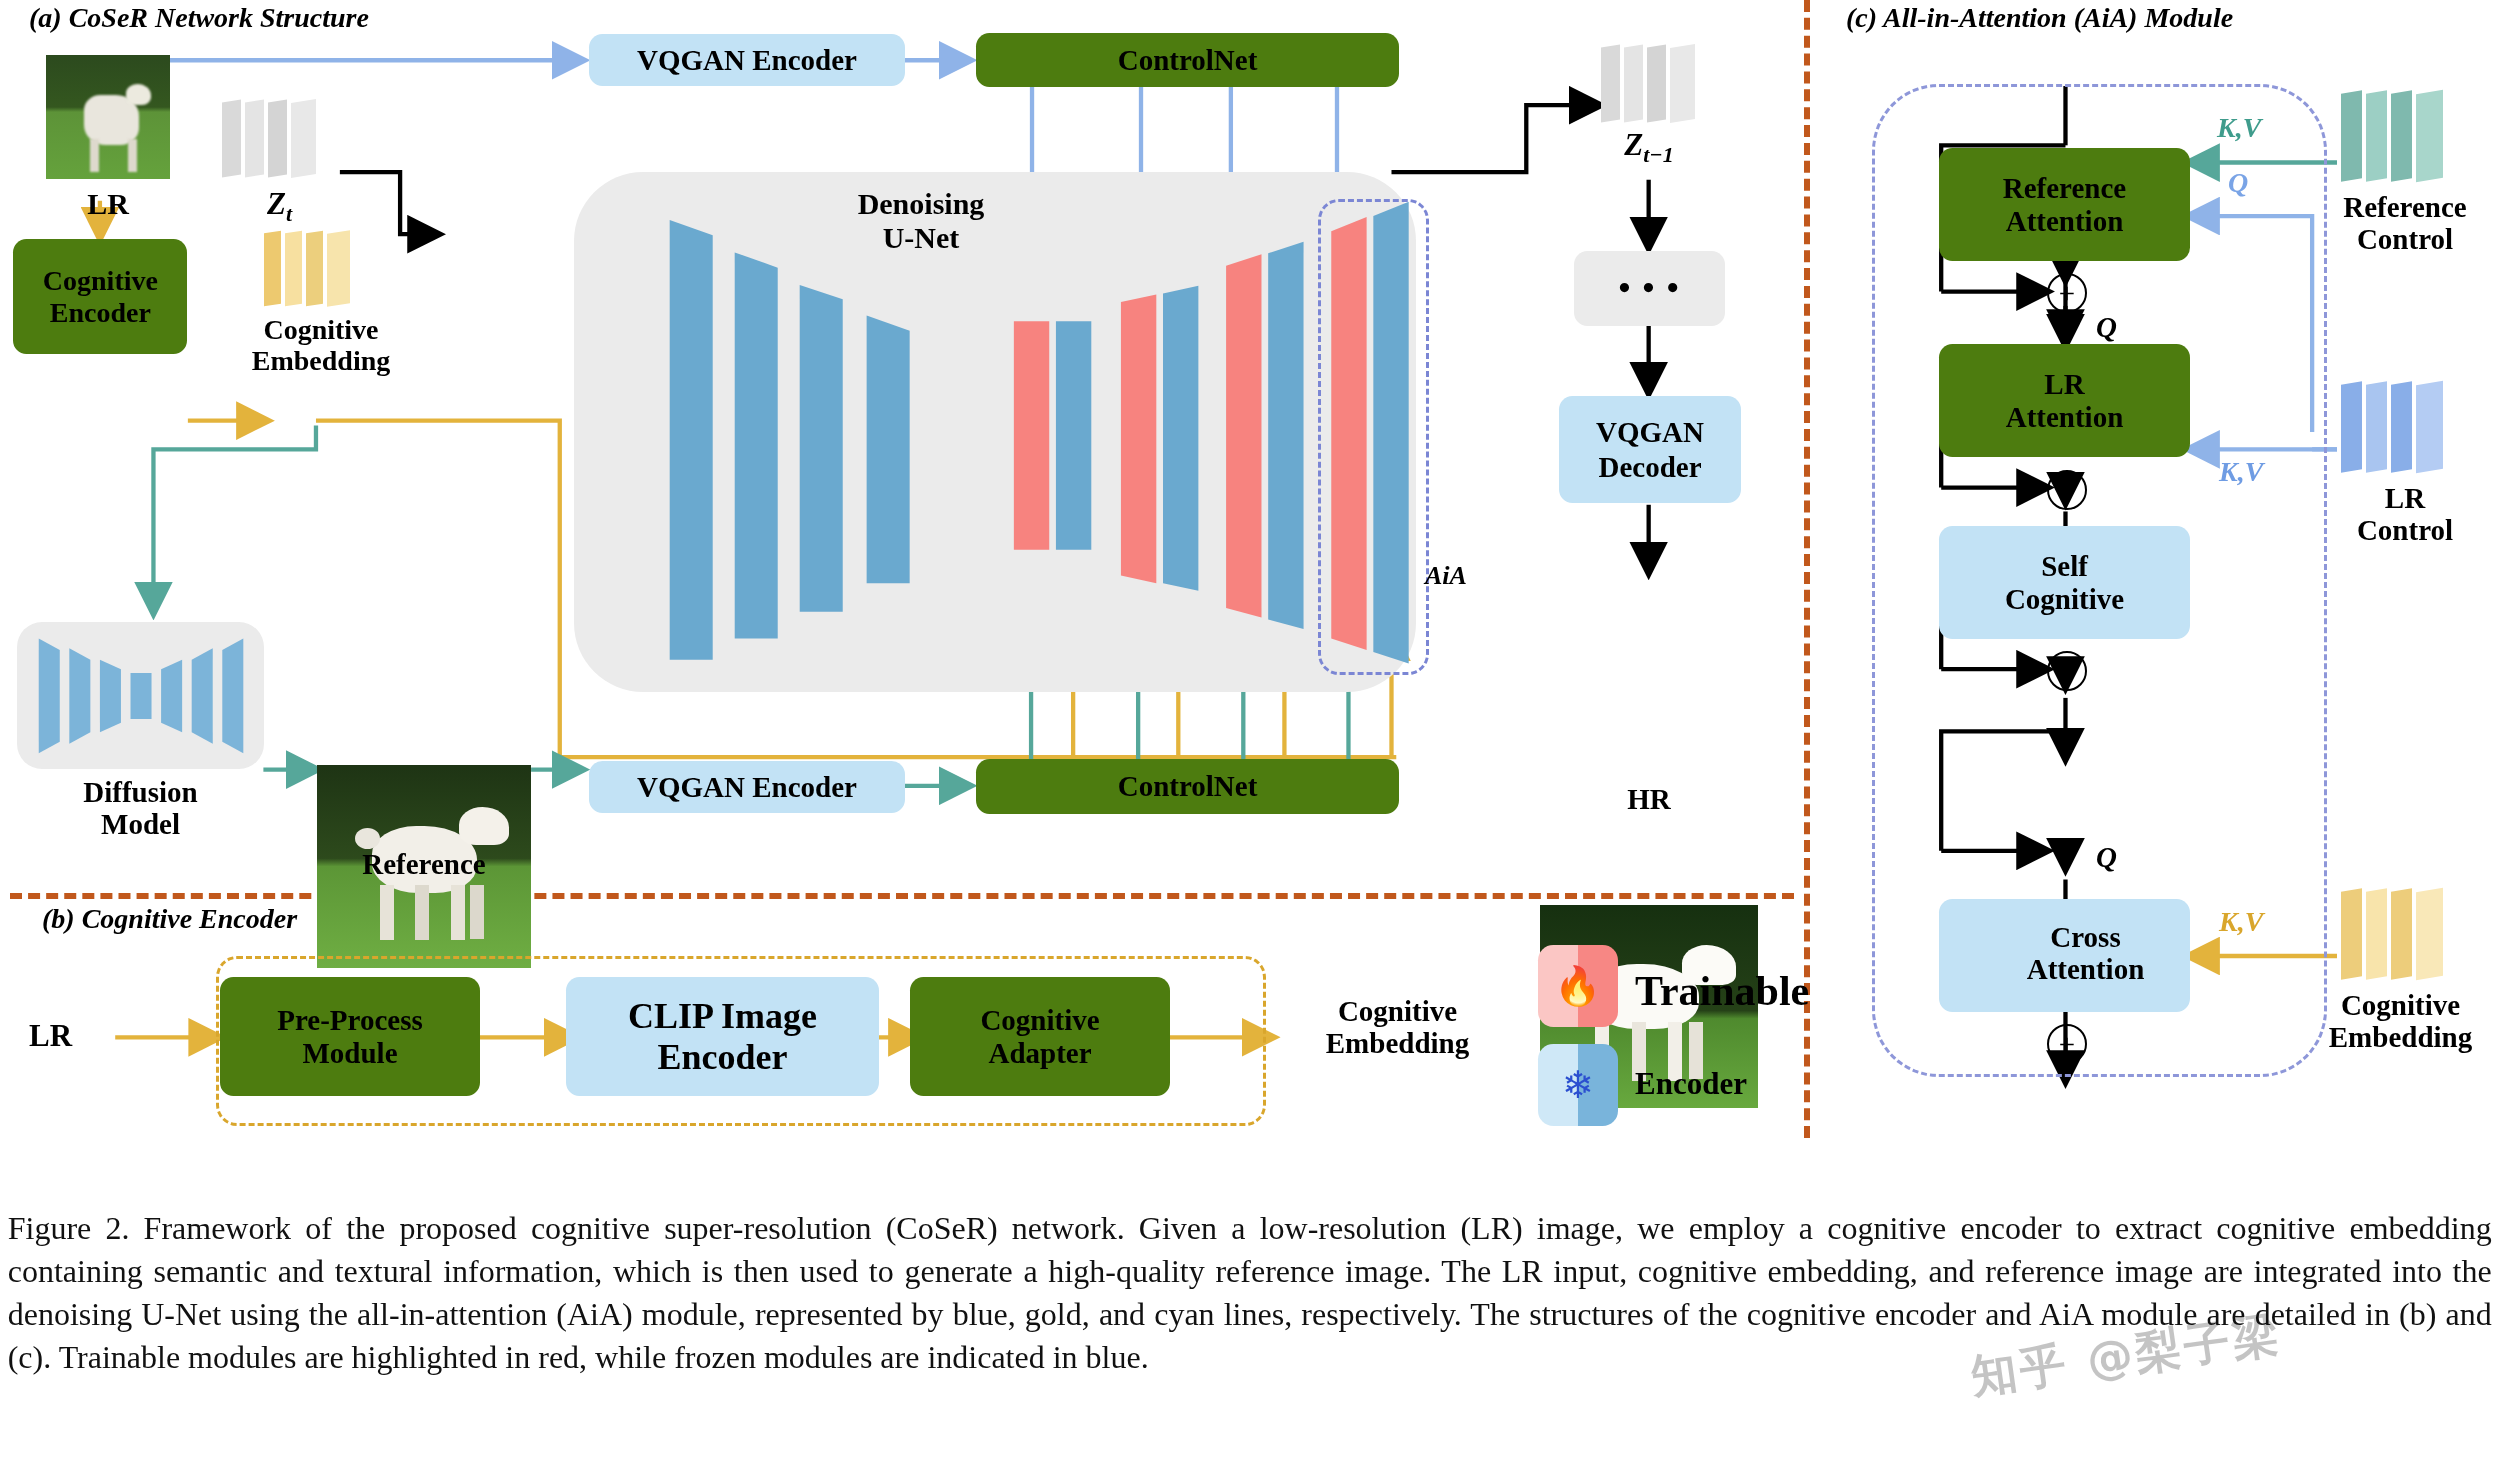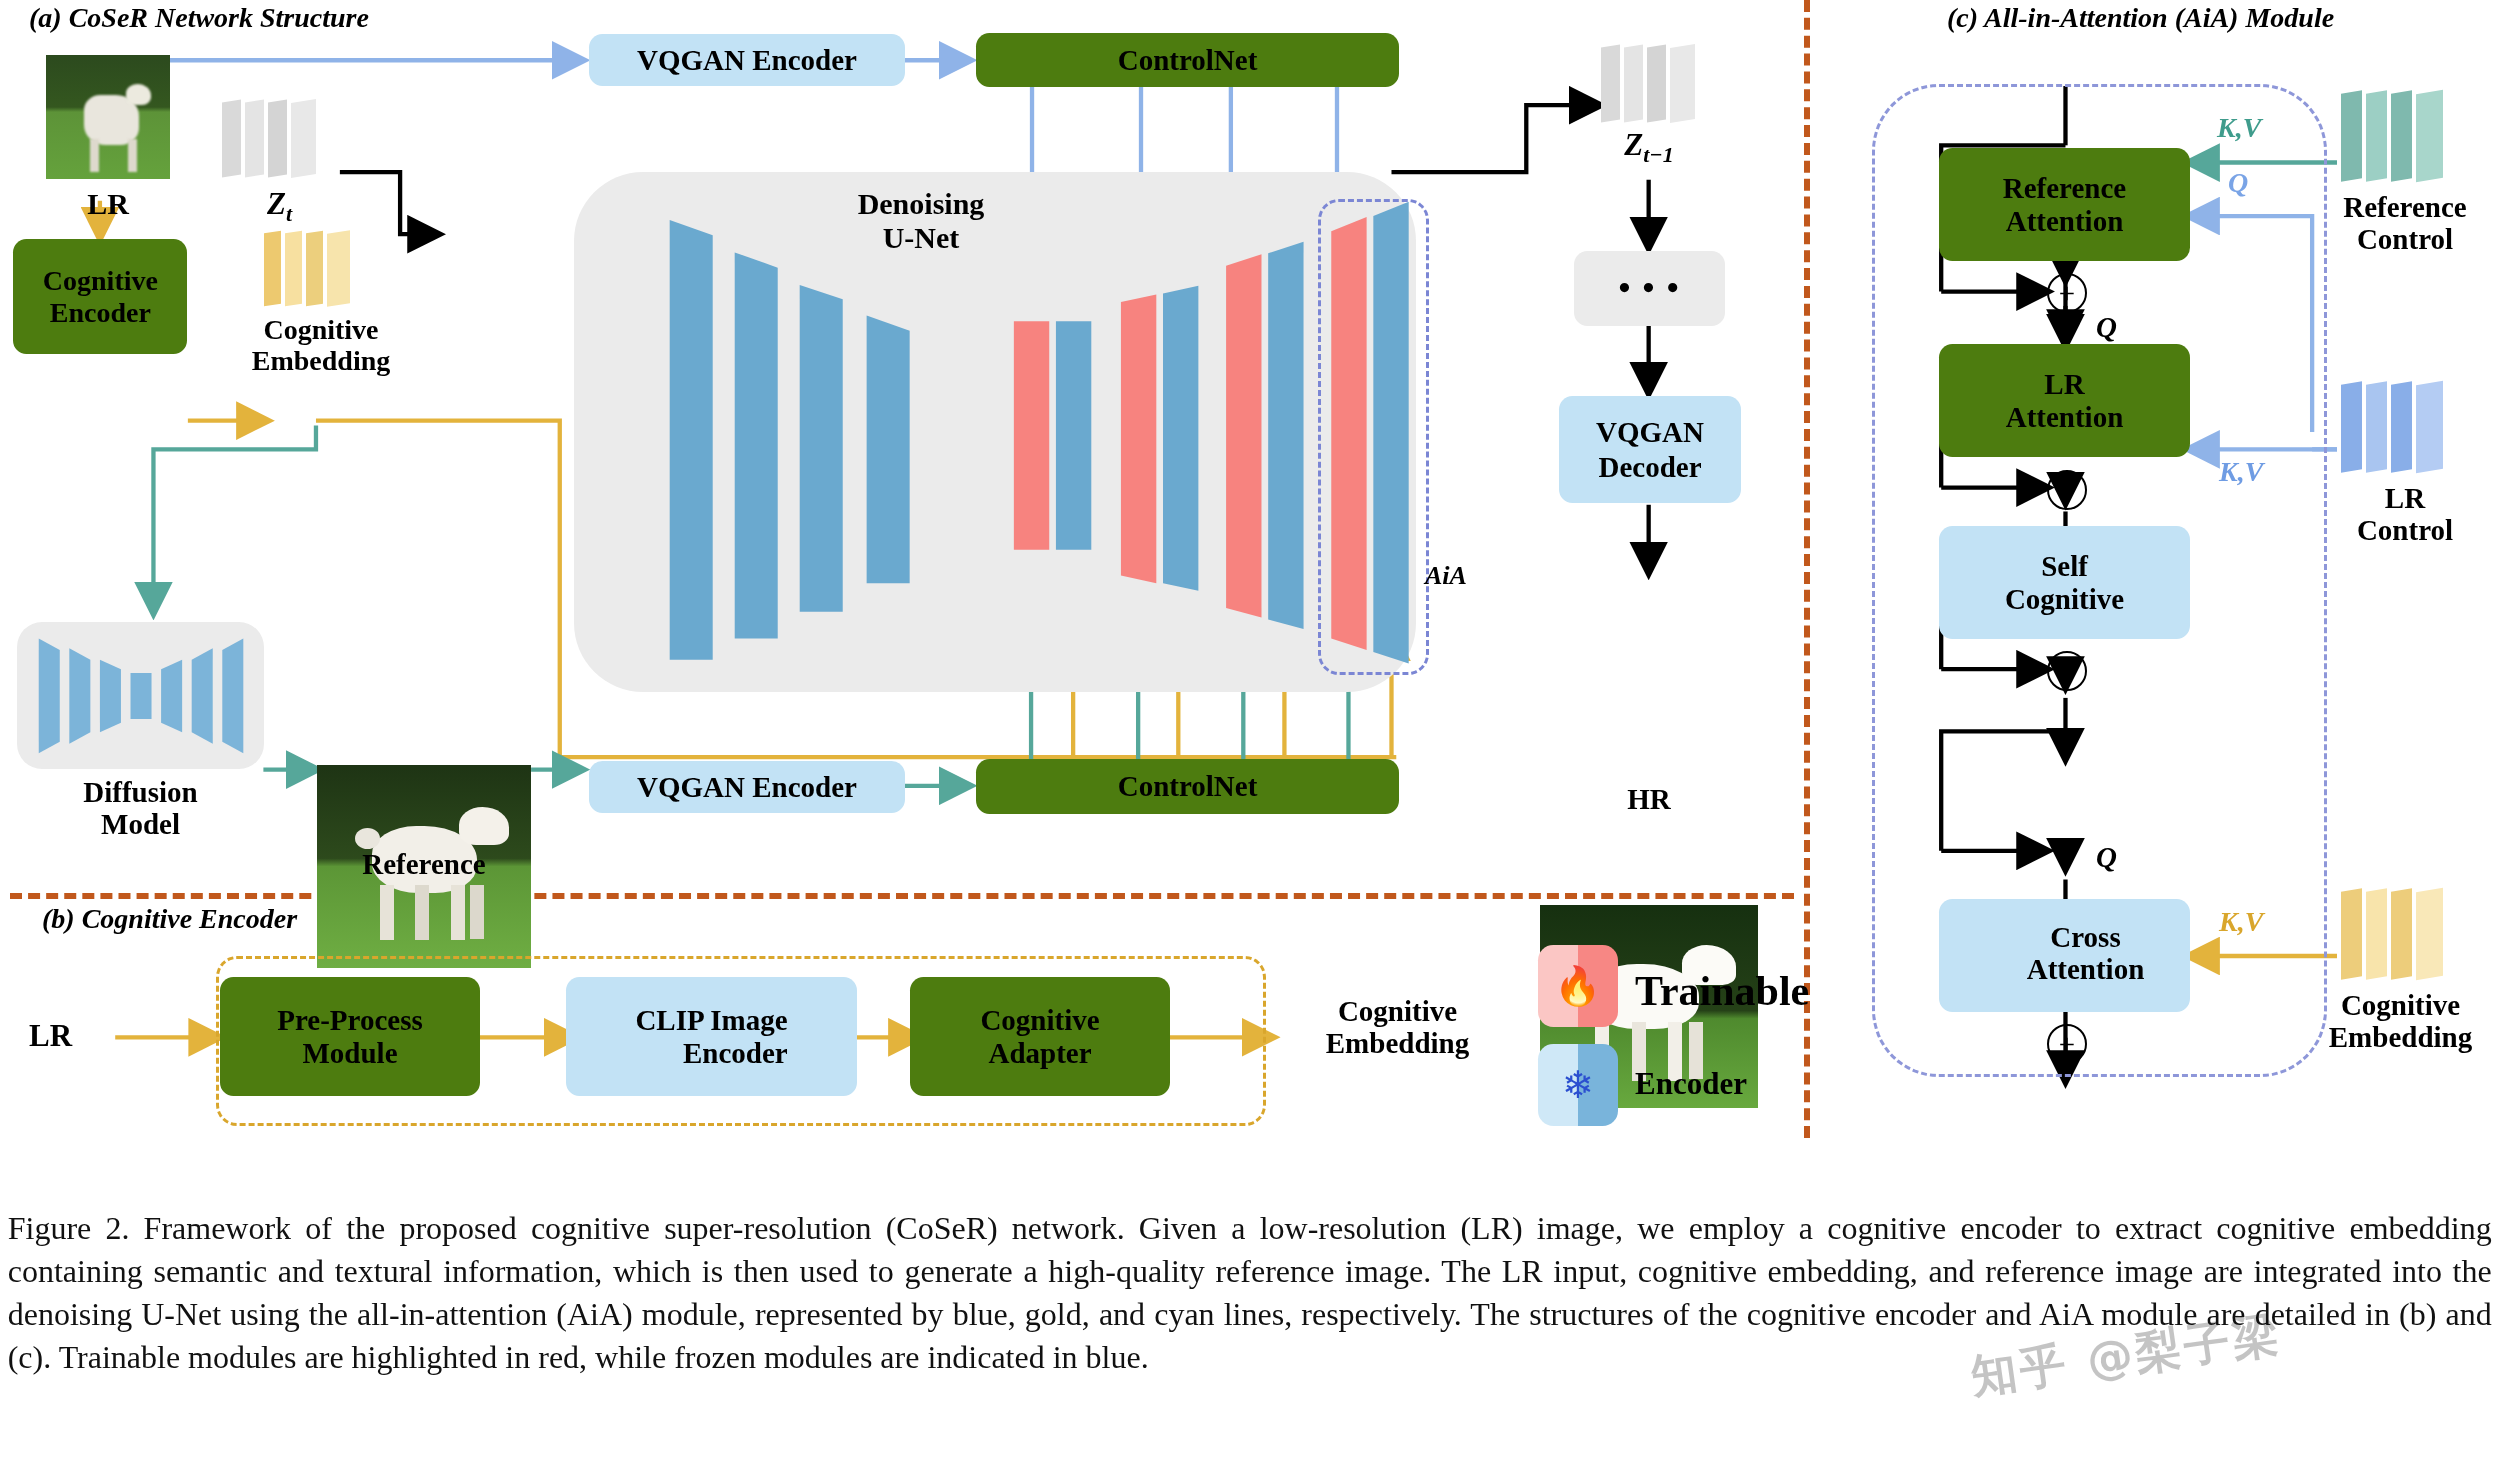--- a/index.html
+++ b/index.html
@@ -116,21 +116,21 @@
 
   <path d="M2444,1000 H2290" stroke="#e3b33c" stroke-width="4.5" fill="none" marker-end="url(#ahG)"></path>
 </svg>
 
 <div class="vsep" style="left:1804px;top:0;height:1138px;"></div>
 
 <div class="abs" style="left:9.6px;top:893px;width:1784px;border-top:6.7px dashed #c1581c;"></div>
 
 <div class="abs panel-title" style="left:29px;top:1.9px;">(a) CoSeR Network Structure</div>
 <div class="abs panel-title" style="left:42px;top:903px;">(b) Cognitive Encoder</div>
-<div class="abs panel-title" style="left:1947px;top:1.9px;font-family:Liberation Serif, serif;">(c) All-in-Attention (AiA) Module</div>
+<div class="abs panel-title" style="left:1846px;top:1.9px;font-family:Liberation Serif, serif;">(c) All-in-Attention (AiA) Module</div>
 
 <div class="abs imgbox" style="left:46px;top:55px;width:124px;height:124px;
      background:linear-gradient(180deg,#2c4a1e 0%,#34571f 42%,#5d9338 46%,#65a23c 100%);">
   <div class="abs" style="left:38px;top:40px;width:55px;height:50px;border-radius:30% 42% 34% 40%;background:#e9e6dd;filter:blur(1.1px);"></div>
   <div class="abs" style="left:80px;top:29px;width:25px;height:21px;border-radius:50% 60% 40% 40%;background:#eceadf;filter:blur(1.1px);"></div>
   <div class="abs" style="left:44px;top:84px;width:8.6px;height:33px;background:#ded9cd;filter:blur(1px);"></div>
   <div class="abs" style="left:82px;top:84px;width:8.6px;height:33px;background:#ded9cd;filter:blur(1px);"></div>
 </div>
 <div class="abs lbl" style="left:46px;top:187px;width:124px;font-size:30px;">LR</div>
 
@@ -252,21 +252,21 @@
   <div class="abs" style="left:149px;top:117px;width:14.3px;height:57px;background:#e6e2d8;"></div>
 </div>
 <div class="abs lbl" style="left:1540px;top:784px;width:218px;font-size:29px;">HR</div>
 
 <div class="abs" style="left:216px;top:956px;width:1044px;height:164px;border:3.8px dashed #d9a62c;border-radius:21px;"></div>
 
 <div class="abs lbl" style="left:29px;top:1019px;font-size:31px;">LR</div>
 
 <div class="abs blk red" style="left:220px;top:977px;width:260px;height:119px;font-size:29px;white-space:pre-line;">Pre-Process
 Module</div>
-<div class="abs blk blue" style="left:566px;top:977px;width:291px;height:119px;font-size:29px;white-space:pre-line;text-align:right;">CLIP Image
+<div class="abs blk blue" style="left:566px;top:977px;width:313px;height:119px;font-size:36px;white-space:pre-line;">CLIP Image
 Encoder</div>
 <div class="abs blk red" style="left:910px;top:977px;width:260px;height:119px;font-size:29px;white-space:pre-line;">Cognitive
 Adapter</div>
 
 <div class="abs lbl-w" style="left:1278px;top:995px;width:239px;font-size:29px;">
   <span>Cognitive</span><br>
   <span>Embedding</span>
 </div>
 
 <div class="abs" style="left:1538px;top:945px;width:80px;height:82px;border-radius:15.3px;

